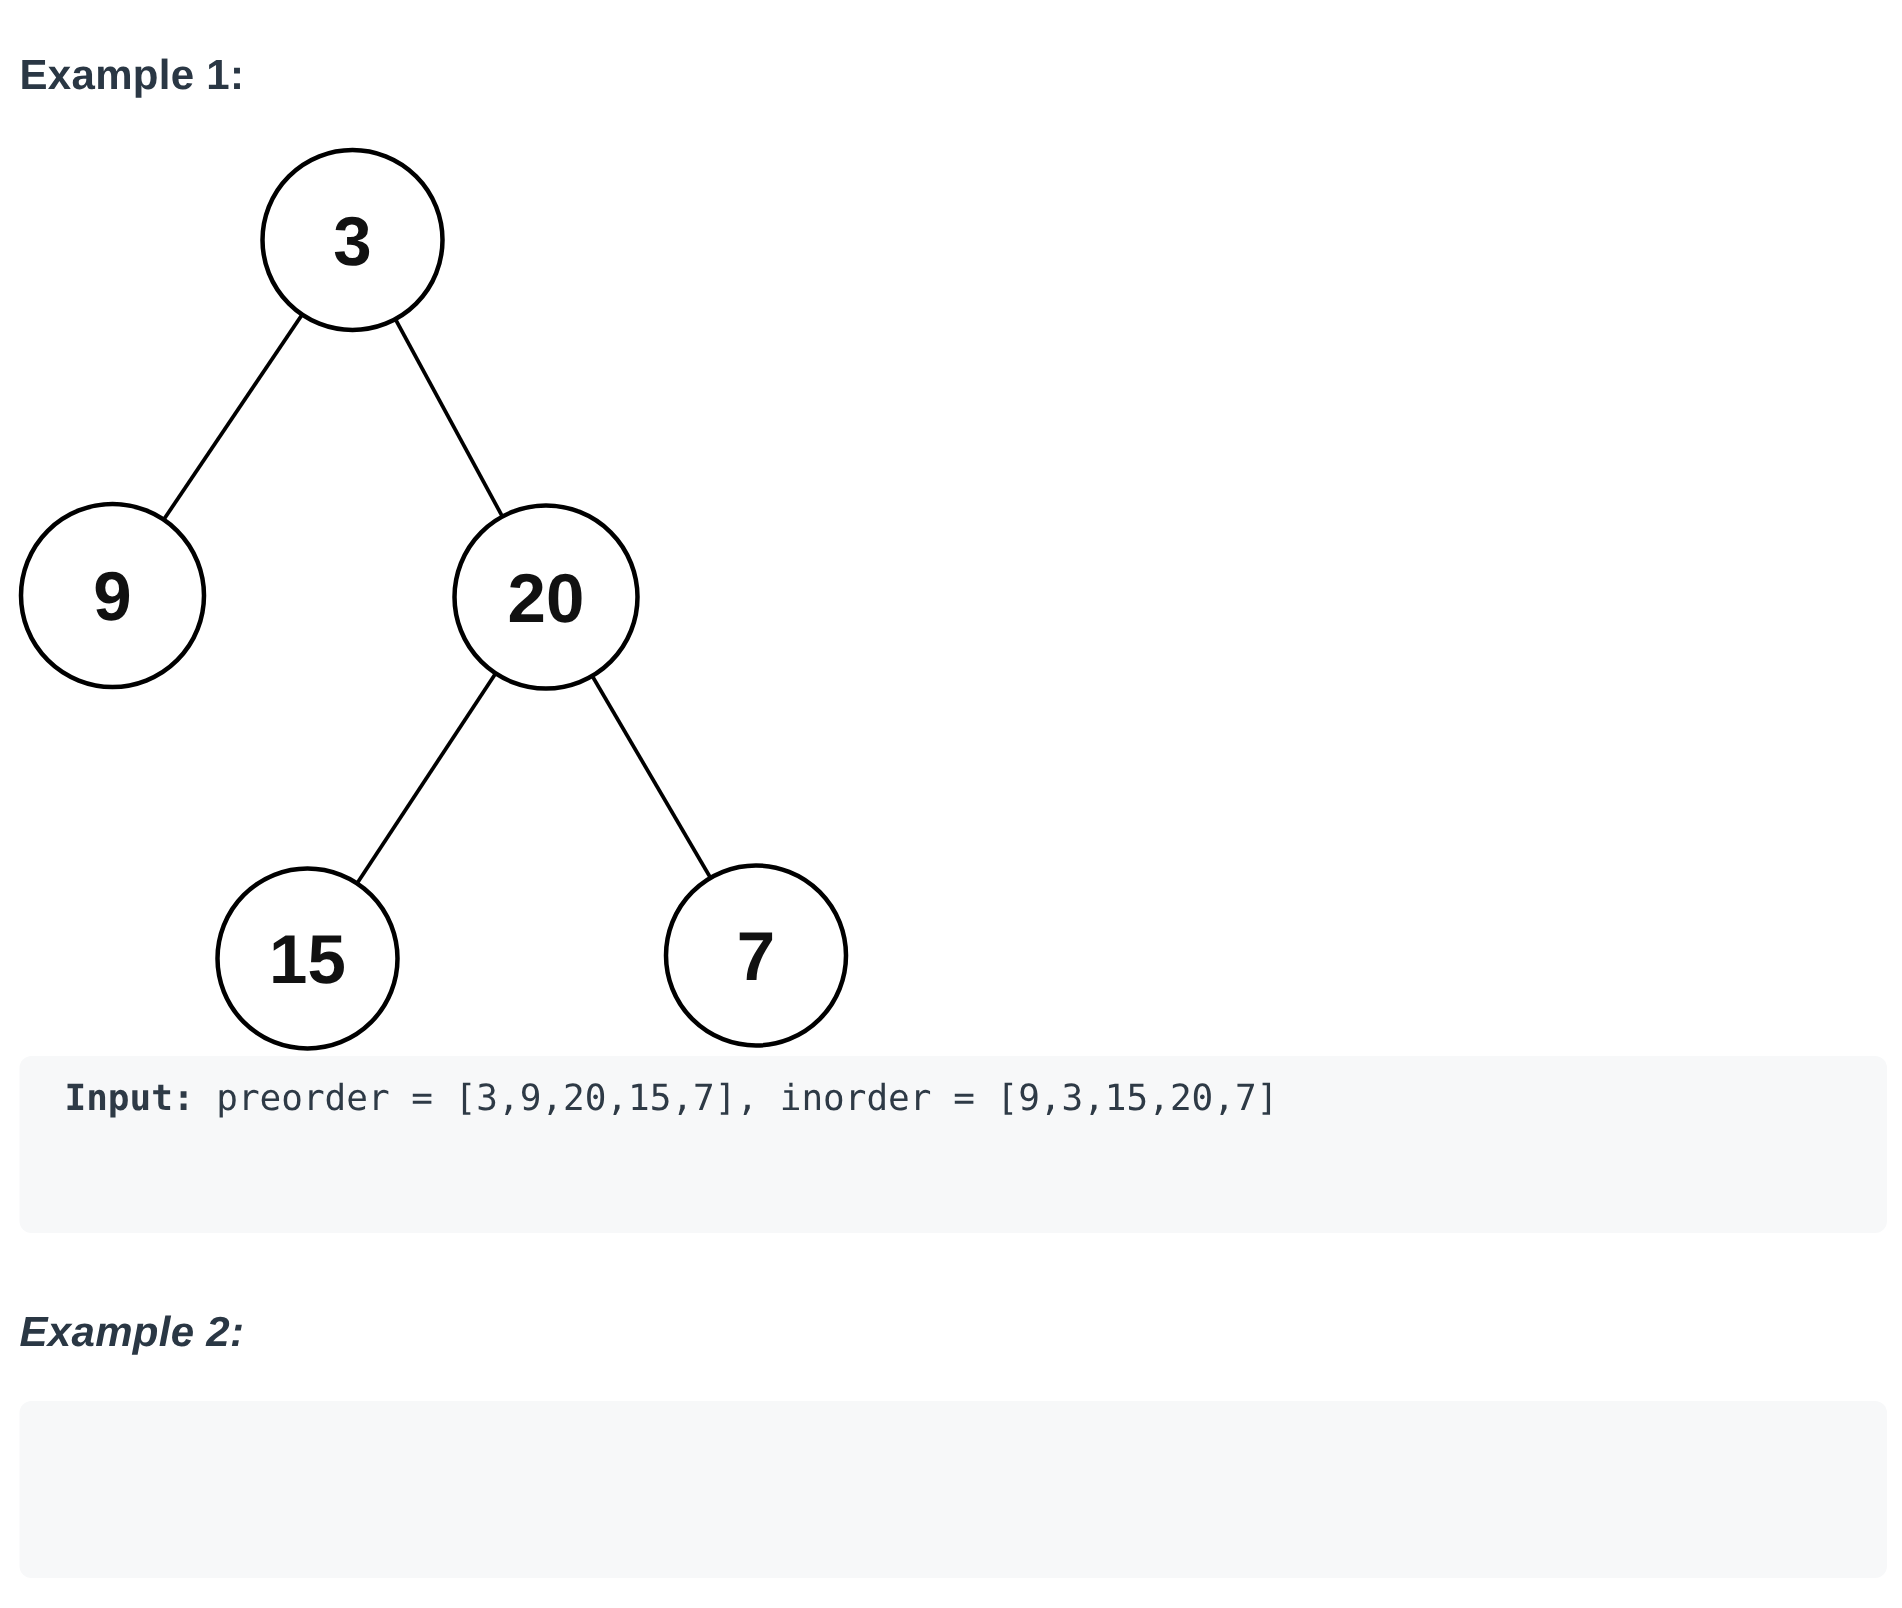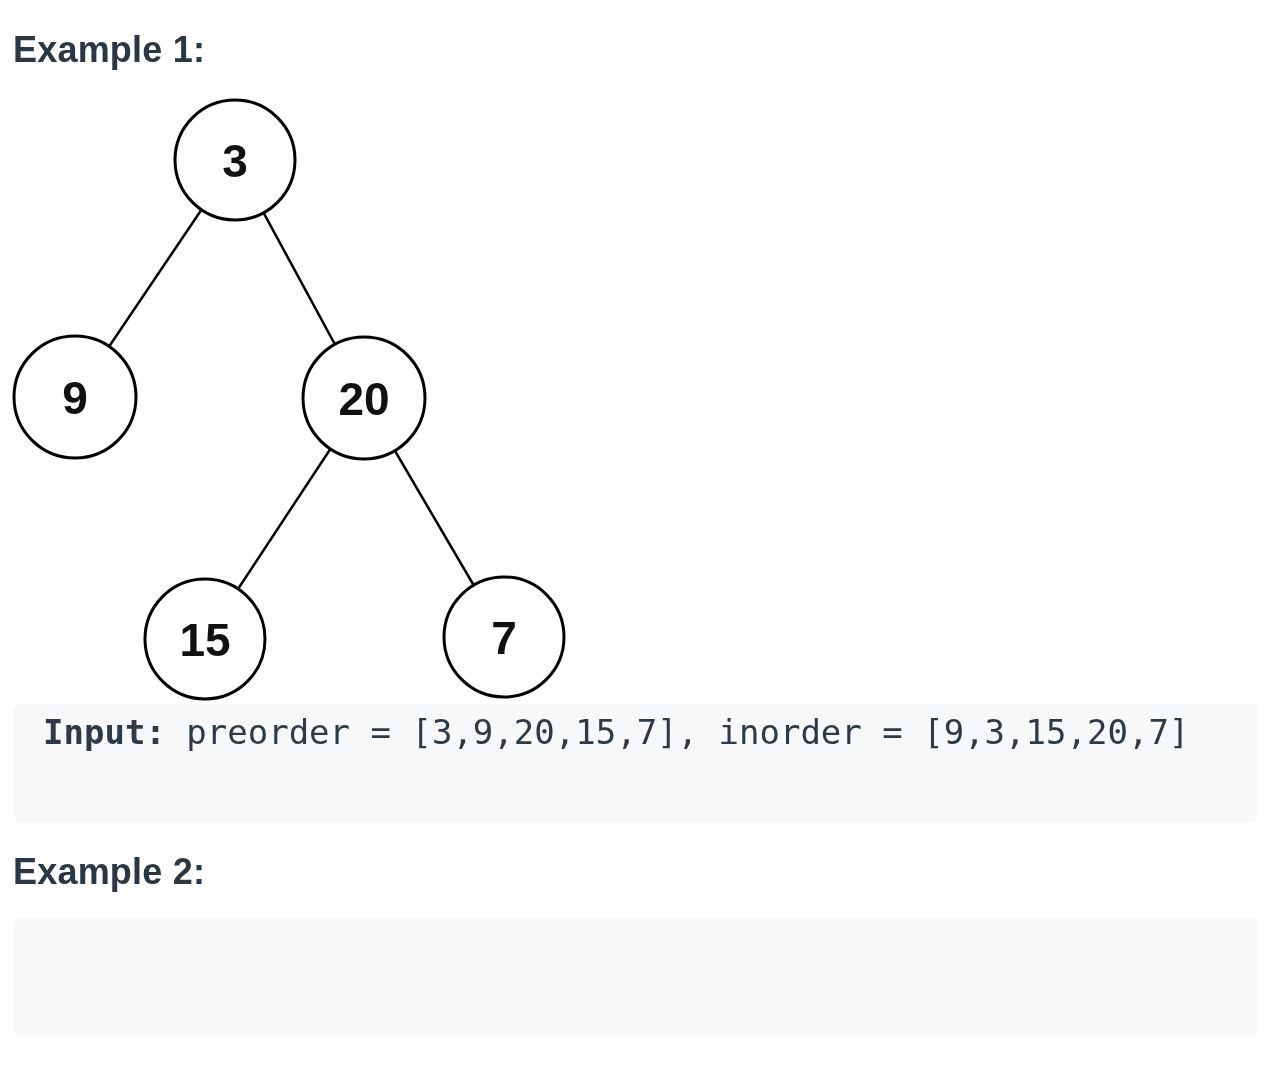--- a/index.html
+++ b/index.html
@@ -23,43 +23,44 @@
     overflow: hidden;
     font-family: "Liberation Sans", sans-serif;
   }
   .page {
     width: 100%;
     height: 100%;
     padding: 36px 10px 0 13px;
   }
   .example-heading {
     margin: 0;
-    font-size: 36px;
+    font-size: 28px;
     line-height: 28px;
     font-weight: 700;
     color: var(--heading-text);
     letter-spacing: 0.2px;
   }
   .example-heading.second {
-    margin-top: 36px;
+    margin-top: 52px;
+    font-style: italic;
   }
   .tree-figure {
     margin: 32px 0 2px -3px;
   }
   .tree-svg {
     display: block;
   }
   .example-block {
     margin: 0;
     height: 118px;
     background: var(--code-block-bg);
     border-radius: 8px;
     padding: 8px 30px 28px 30px;
     font-family: "DejaVu Sans Mono", monospace;
-    font-size: 34px;
+    font-size: 24px;
     line-height: 41px;
     color: var(--code-text);
     white-space: pre;
     overflow: hidden;
   }
   .example-block.after-tree {
     margin-top: 2px;
   }
   .example-block.second {
     margin-top: 32px;

